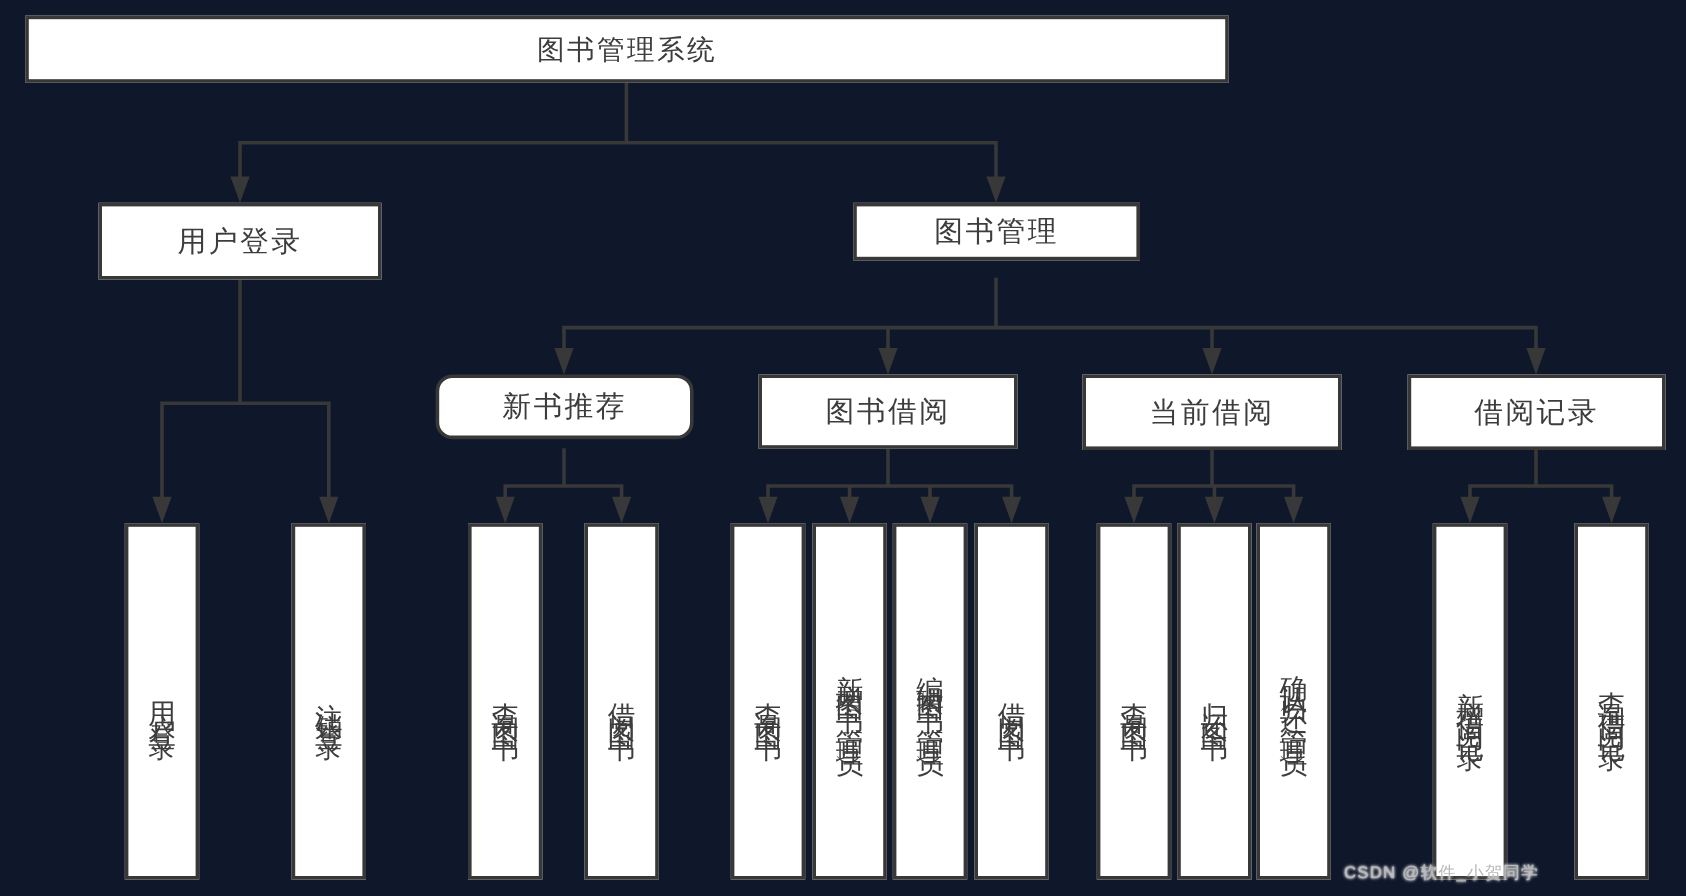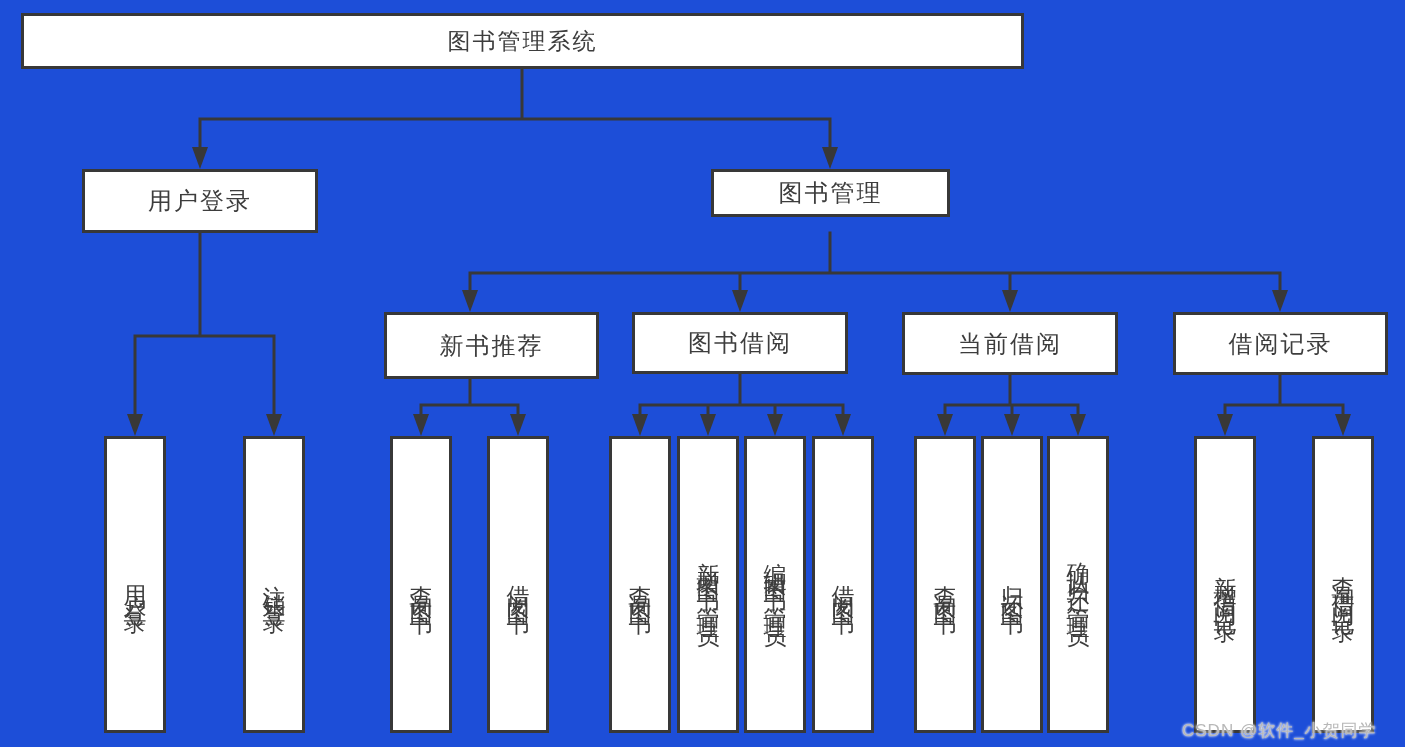--- a/index.html
+++ b/index.html
@@ -1,20 +1,20 @@
 <!DOCTYPE html>
 <html><head>
 <meta charset="utf-8">
 <style>
   html, body { margin: 0; padding: 0; background: #ffffff; }
   .stage {
     position: relative;
     width: 1405px;
     height: 747px;
-    background: #1d4ed8;
+    background: #0f172a;
     overflow: hidden;
     font-family: "Liberation Sans", "DejaVu Sans", sans-serif;
   }
   svg.connectors {
     position: absolute;
     left: 0; top: 0;
     width: 1405px; height: 747px;
     z-index: 0;
   }
   .box {
@@ -42,24 +42,24 @@
   .vtext {
     writing-mode: vertical-rl;
     text-orientation: mixed;
     font-size: 23px;
     letter-spacing: 9px;
     line-height: 1;
     white-space: nowrap;
   }
   .watermark {
     position: absolute;
-    left: 1182px;
+    left: 1120px;
     top: 719px;
     z-index: 2;
-    font-size: 17px;
+    font-size: 14px;
     letter-spacing: 1px;
     color: #b8b8b8;
     text-shadow: 0 0 2px #ffffff, 0 0 3px #ffffff;
     white-space: nowrap;
   }
 </style>
 </head>
 <body>
 
 <div class="stage">
@@ -99,21 +99,21 @@
     <span class="hlabel">图书管理系统</span>
   </div>
 
   <div class="box" style="left:82px; top:169px; width:236px; height:64px;">
     <span class="hlabel">用户登录</span>
   </div>
   <div class="box" style="left:711px; top:169px; width:239px; height:48px;">
     <span class="hlabel">图书管理</span>
   </div>
 
-  <div class="box" style="left:384px; top:312px; width:215px; height:67px;">
+  <div class="box" style="left:363px; top:312px; width:215px; height:54px;border-radius:14px;">
     <span class="hlabel">新书推荐</span>
   </div>
   <div class="box" style="left:632px; top:312px; width:216px; height:62px;">
     <span class="hlabel">图书借阅</span>
   </div>
   <div class="box" style="left:902px; top:312px; width:216px; height:63px;">
     <span class="hlabel">当前借阅</span>
   </div>
   <div class="box" style="left:1173px; top:312px; width:215px; height:63px;">
     <span class="hlabel">借阅记录</span>

